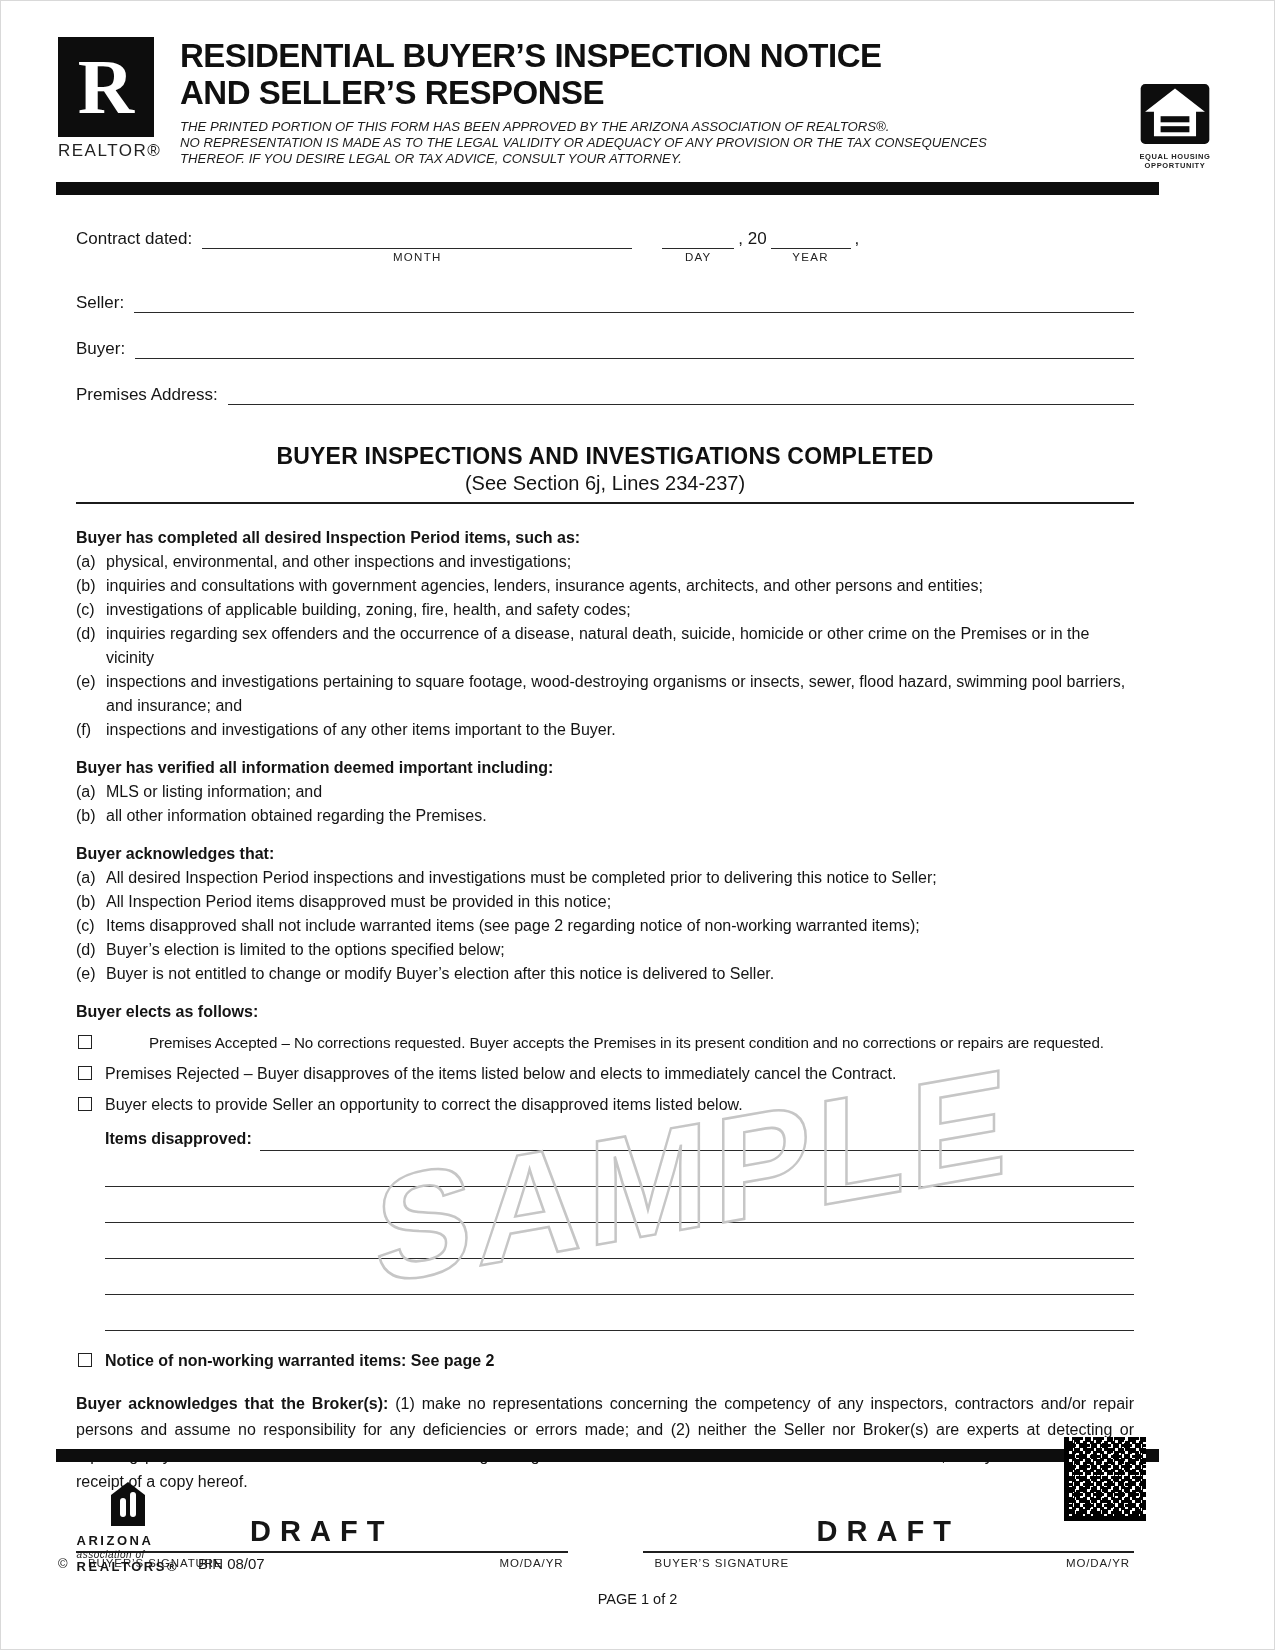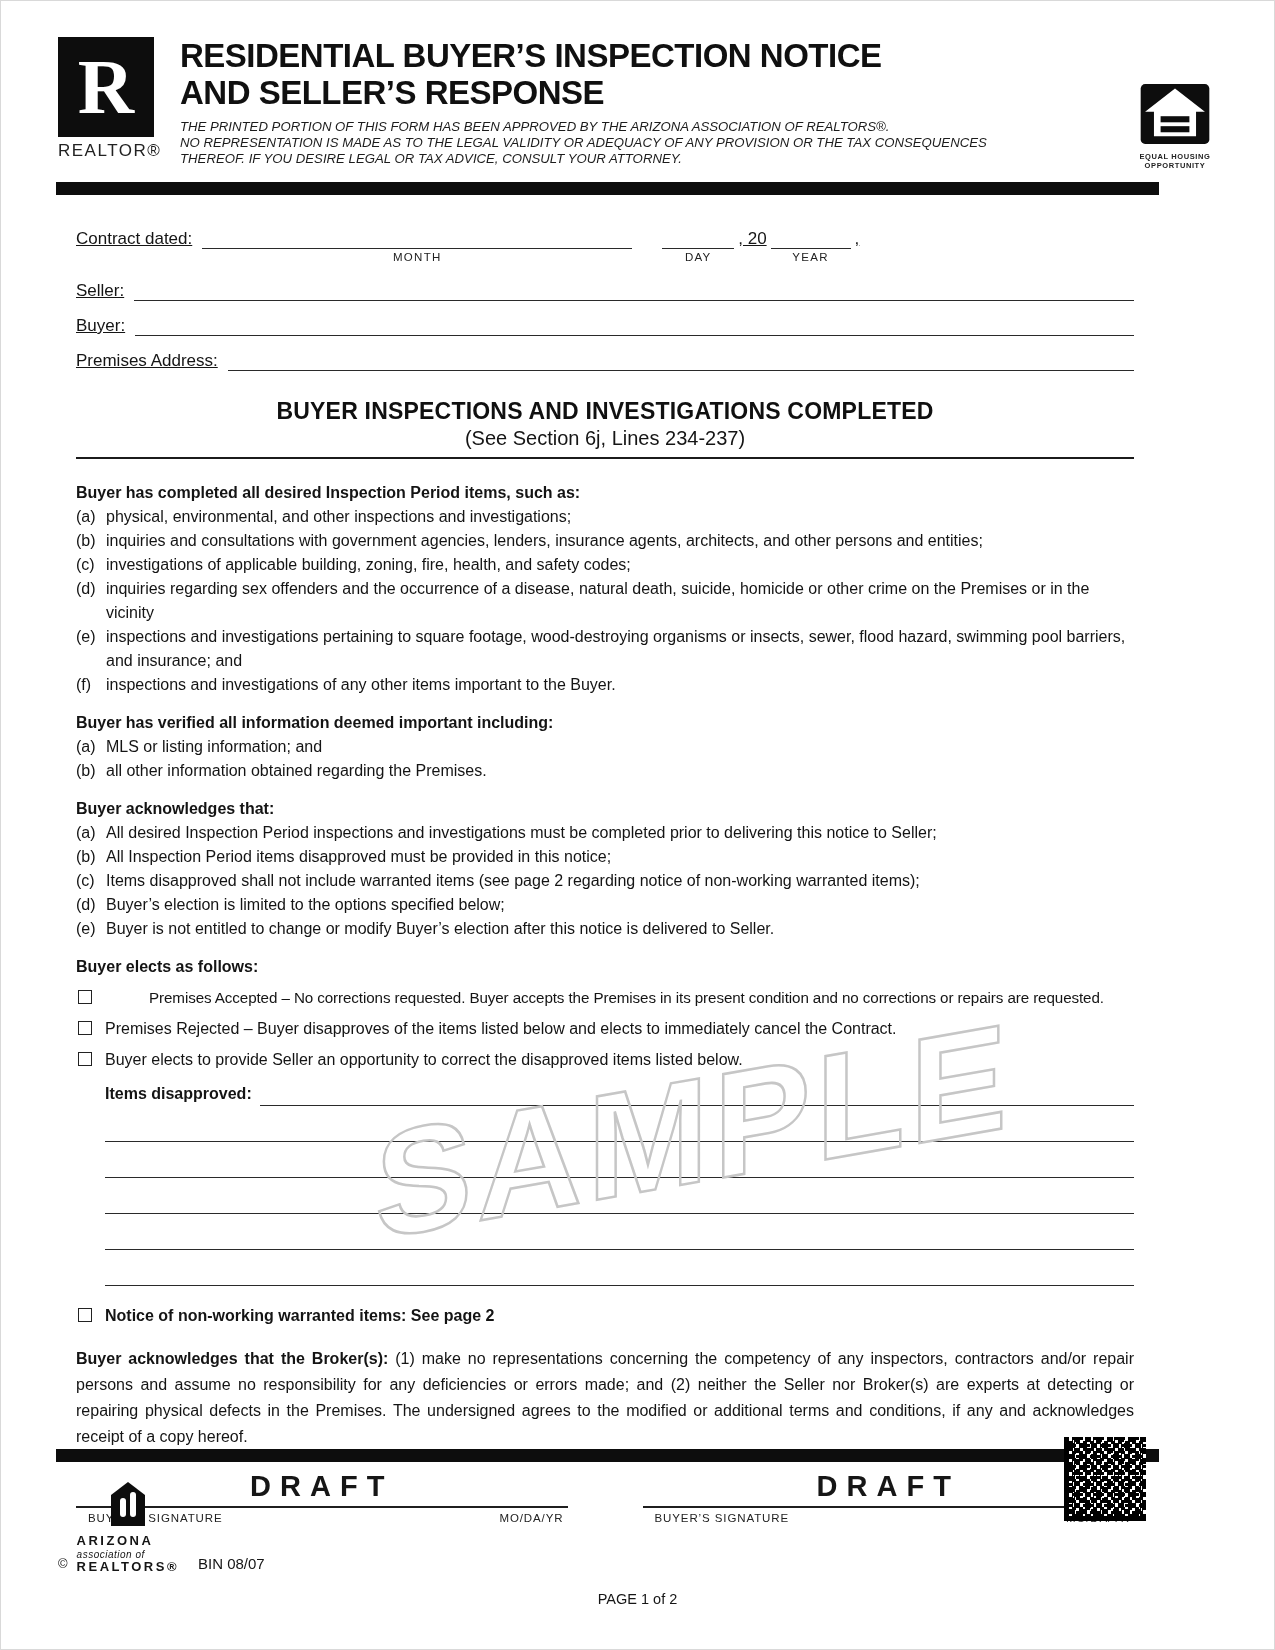--- a/index.html
+++ b/index.html
@@ -21,31 +21,31 @@
   .title { font-size:33px; line-height:37px; font-weight:bold; letter-spacing:-0.5px; color:#101010; }
   .disclaimer { margin-top:8px; font-style:italic; font-size:13.2px; line-height:16px; color:#1c1c1c; }
   .eho { flex:none; width:88px; text-align:center; margin-top:46px; }
   .eho-cap { margin-top:3px; font-size:7.5px; letter-spacing:0.6px; line-height:9px; font-weight:bold; color:#222; }
 
   .bar { height:13px; background:#0d0d0d; margin:12px 115px 0 55px; }
 
   
   .contract { padding:30px 140px 0 75px; font-size:17px; }
   .crow { display:flex; align-items:flex-end; margin-bottom:15px; }
-  .crow.dated { margin-bottom:28px;text-decoration:underline; }
+  .crow.dated { margin-bottom:40px; }
   .flabel { flex:none; padding-right:10px; }
   .blank { border-bottom:1.5px solid #2a2a2a; height:24px; position:relative; }
   .blank.grow { flex:1; }
   .blank.month { width:430px; }
   .blank.day { width:72px; margin-left:30px; }
   .blank.year { width:80px; }
   .static { flex:none; padding:0 4px; }
   .cap { position:absolute; top:26px; left:0; width:100%; text-align:center;
          font-style:normal; font-size:11.5px; letter-spacing:1.3px; color:#222; }
-  .crow.named { margin-bottom:11px;text-decoration:underline; }
+  .crow.named { margin-bottom:22px; }
 
   
   .sec-title { padding:16px 140px 0 75px; text-align:center; }
   .sec-title h2 { font-size:23px; font-weight:bold; letter-spacing:0.2px; color:#101010; }
   .sec-sub { font-size:20px; margin-top:2px; }
   .rule { border-top:2px solid #1b1b1b; margin-top:7px; }
 
   
   .bodytext { padding:8px 140px 0 75px; font-size:16px; line-height:24px; color:#141414; }
   .bh { font-weight:bold; margin-top:14px; }

